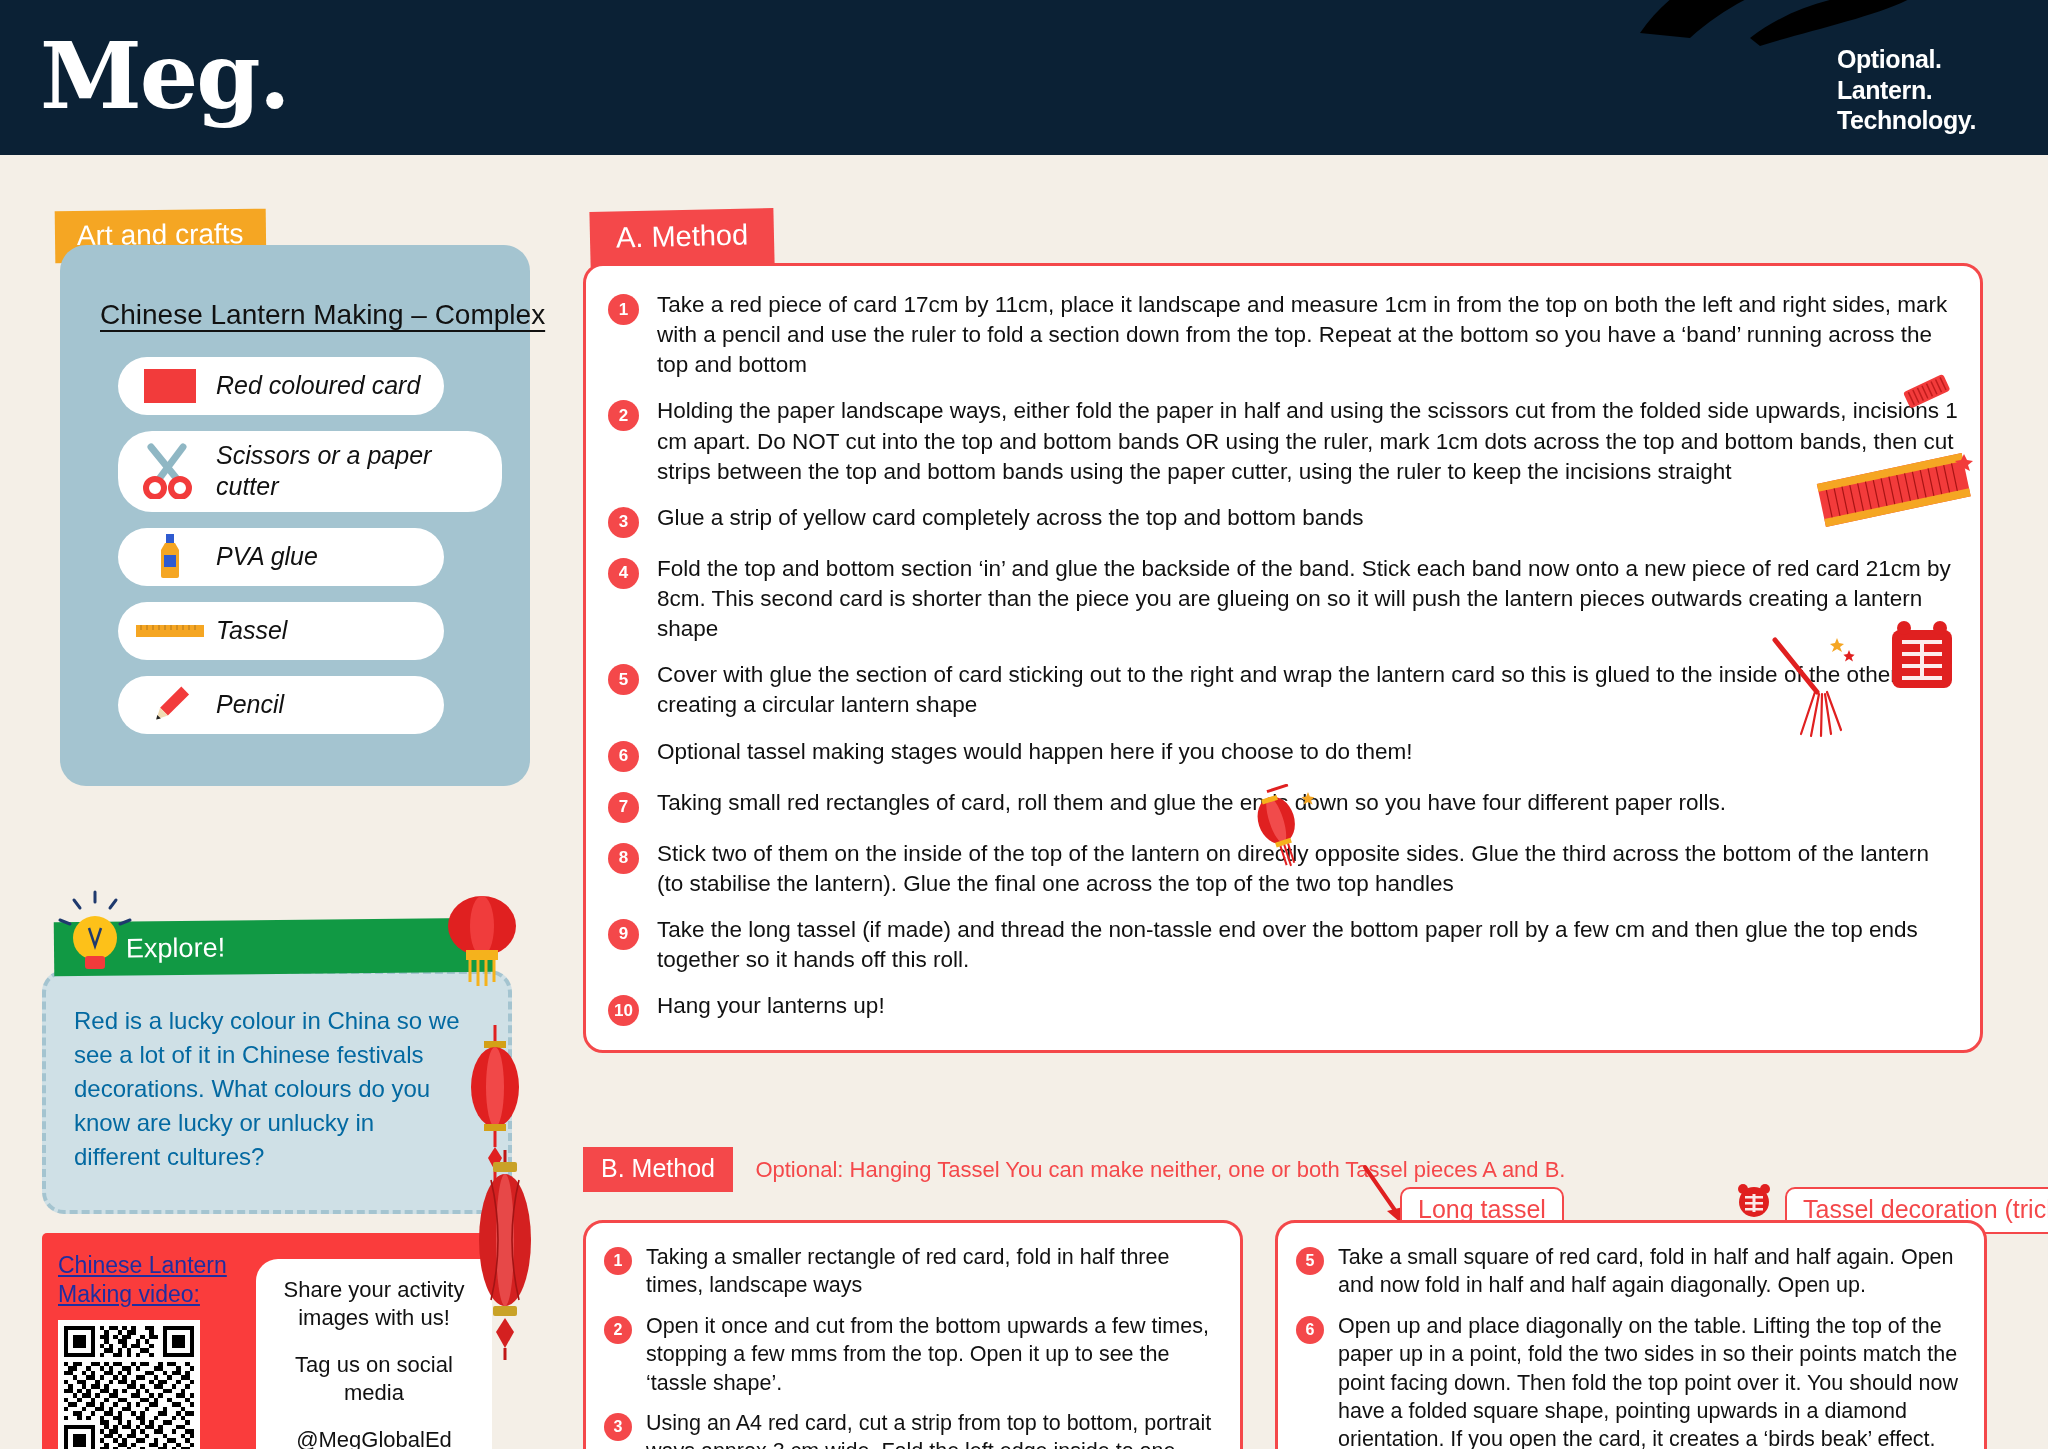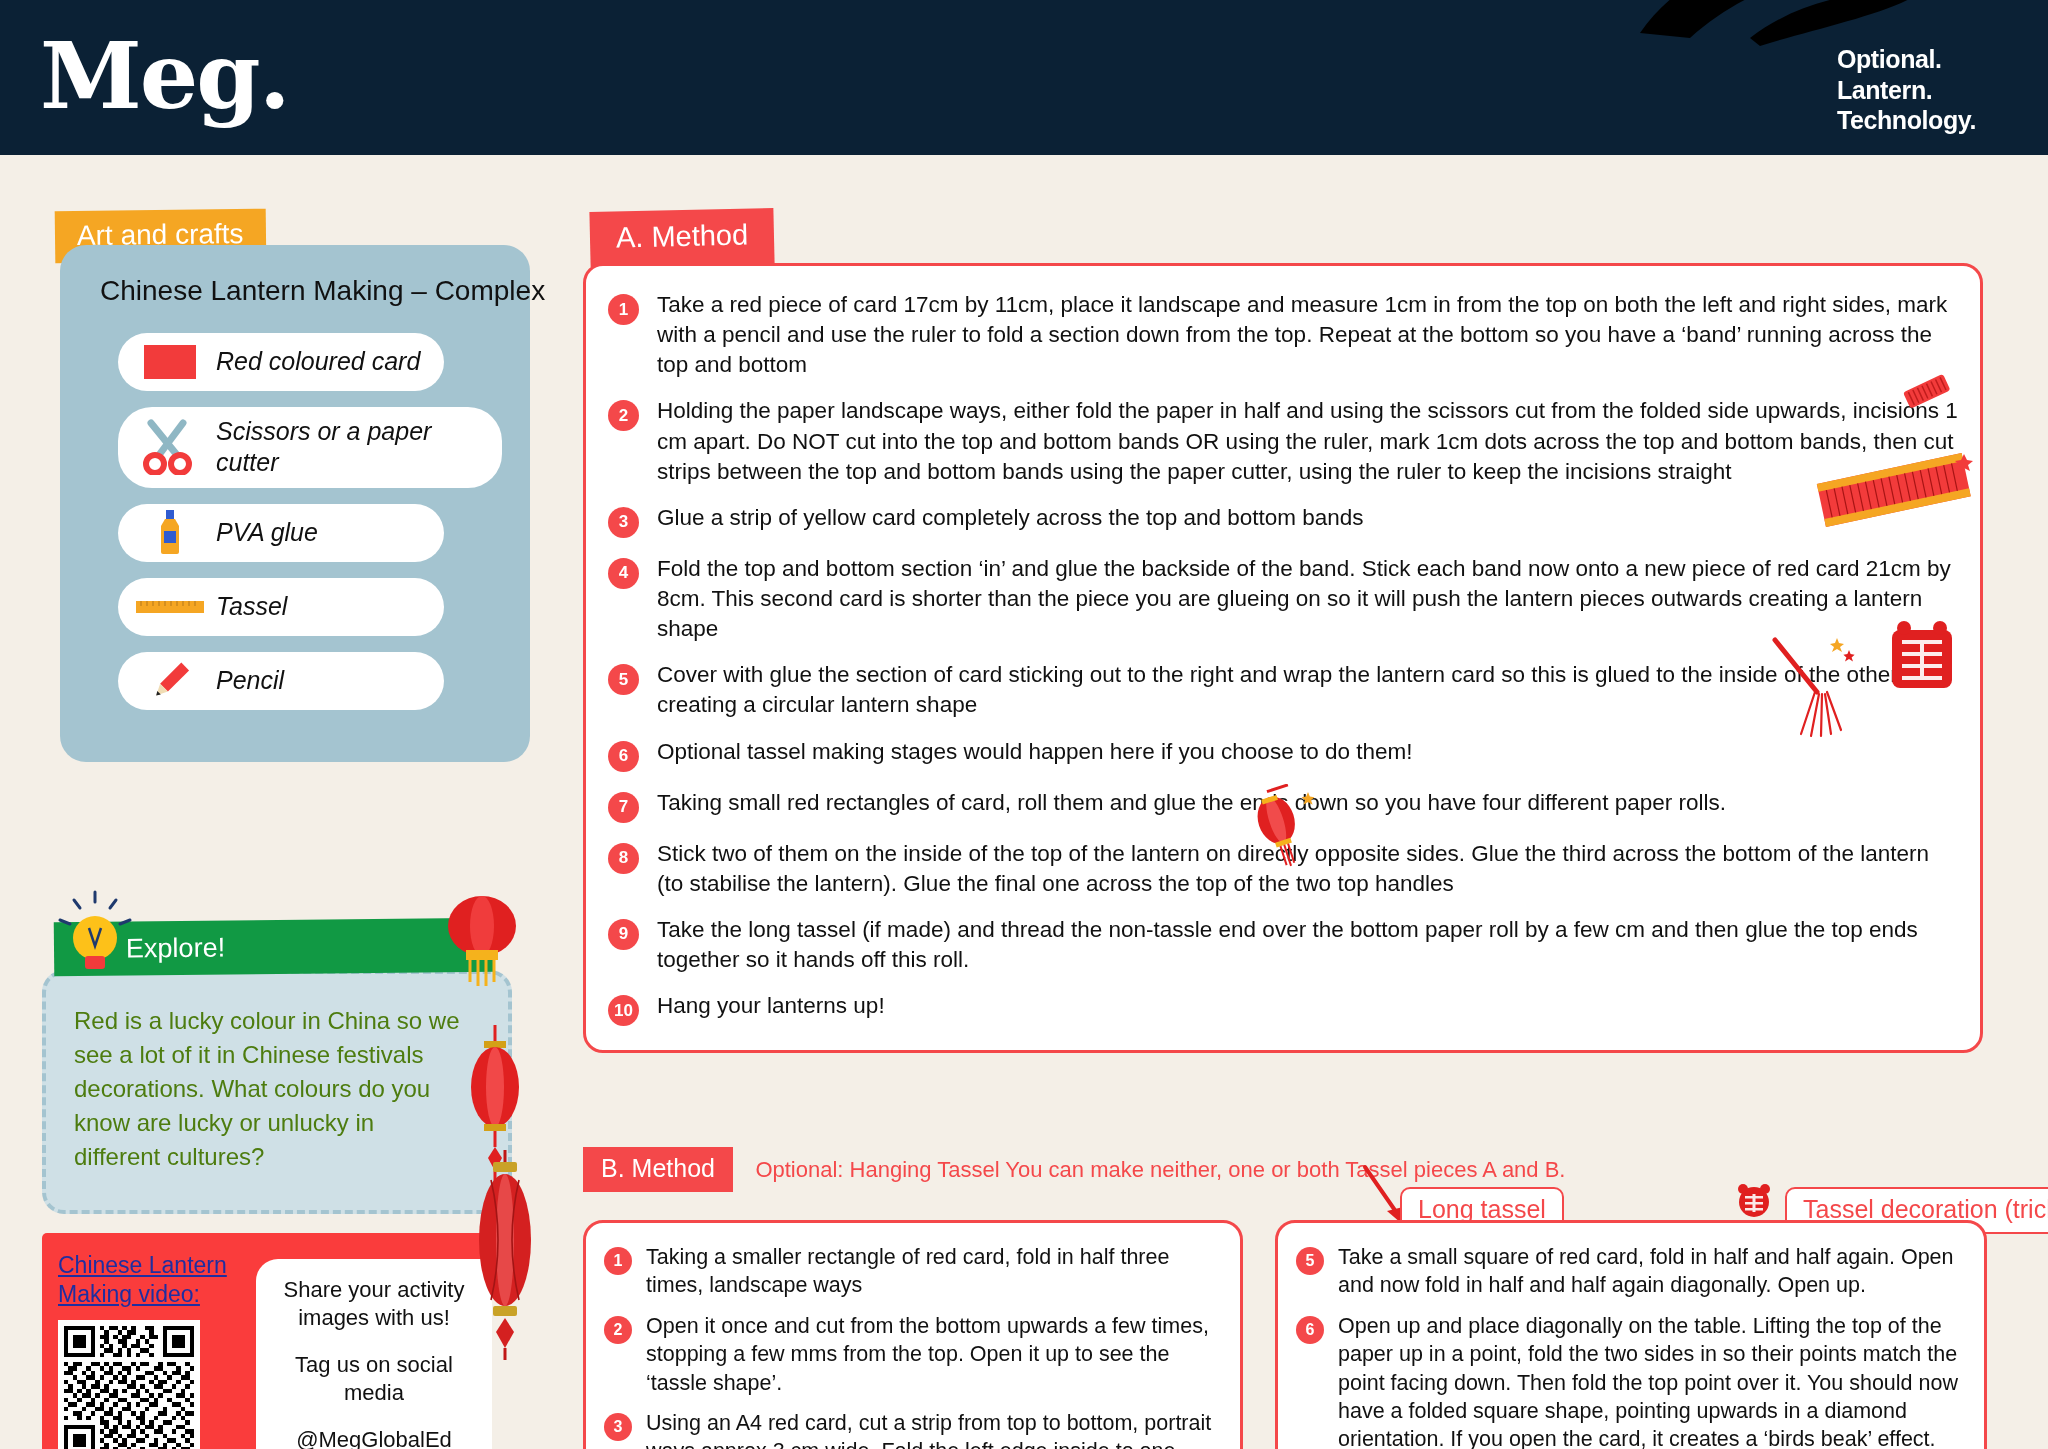--- a/index.html
+++ b/index.html
@@ -60,22 +60,23 @@
     position: absolute;
     left: 60px; top: 90px;
     width: 470px;
     background: #a4c4d0;
     border-radius: 26px;
     padding: 30px 28px 36px 28px;
   }
   .materials-title {
     font-size: 28px;
     color: #111;
+    text-decoration: underline;
     text-underline-offset: 6px;
-    margin: 0 0 26px 12px;
+    margin: 24px 0 26px 12px;
     white-space: nowrap;
   }
   .mat-row {
     display: flex;
     align-items: center;
     background: #ffffff;
     border-radius: 34px;
     min-height: 52px;
     margin: 0 0 16px 30px;
     padding: 9px 16px;
@@ -107,21 +108,21 @@
   .bulb { position: absolute; left: 10px; top: -32px; width: 86px; height: 90px; z-index: 4; }
   .explore-lantern { position: absolute; right: -16px; top: -36px; width: 92px; height: 110px; z-index: 3; }
   .explore-box {
     margin-top: -4px;
     background: #cfe0e6;
     border: 4px dashed #a4c4d0;
     border-radius: 22px;
     padding: 30px 28px 36px 28px;
     min-height: 190px;
   }
-  .explore-box p { font-size: 24px; line-height: 1.42; color: #4d7c0f; max-width: 390px; }
+  .explore-box p { font-size: 24px; line-height: 1.42; color: #0369a1; max-width: 390px; }
   .explore-lantern2 { position: absolute; right: -18px; top: 105px; width: 70px; height: 160px; }
 
   
   .qr-card {
     position: absolute; left: 42px; top: 1078px;
     width: 450px; height: 240px;
     background: #fa3c3c;
     border-radius: 5px;
     padding: 18px 16px;
   }

